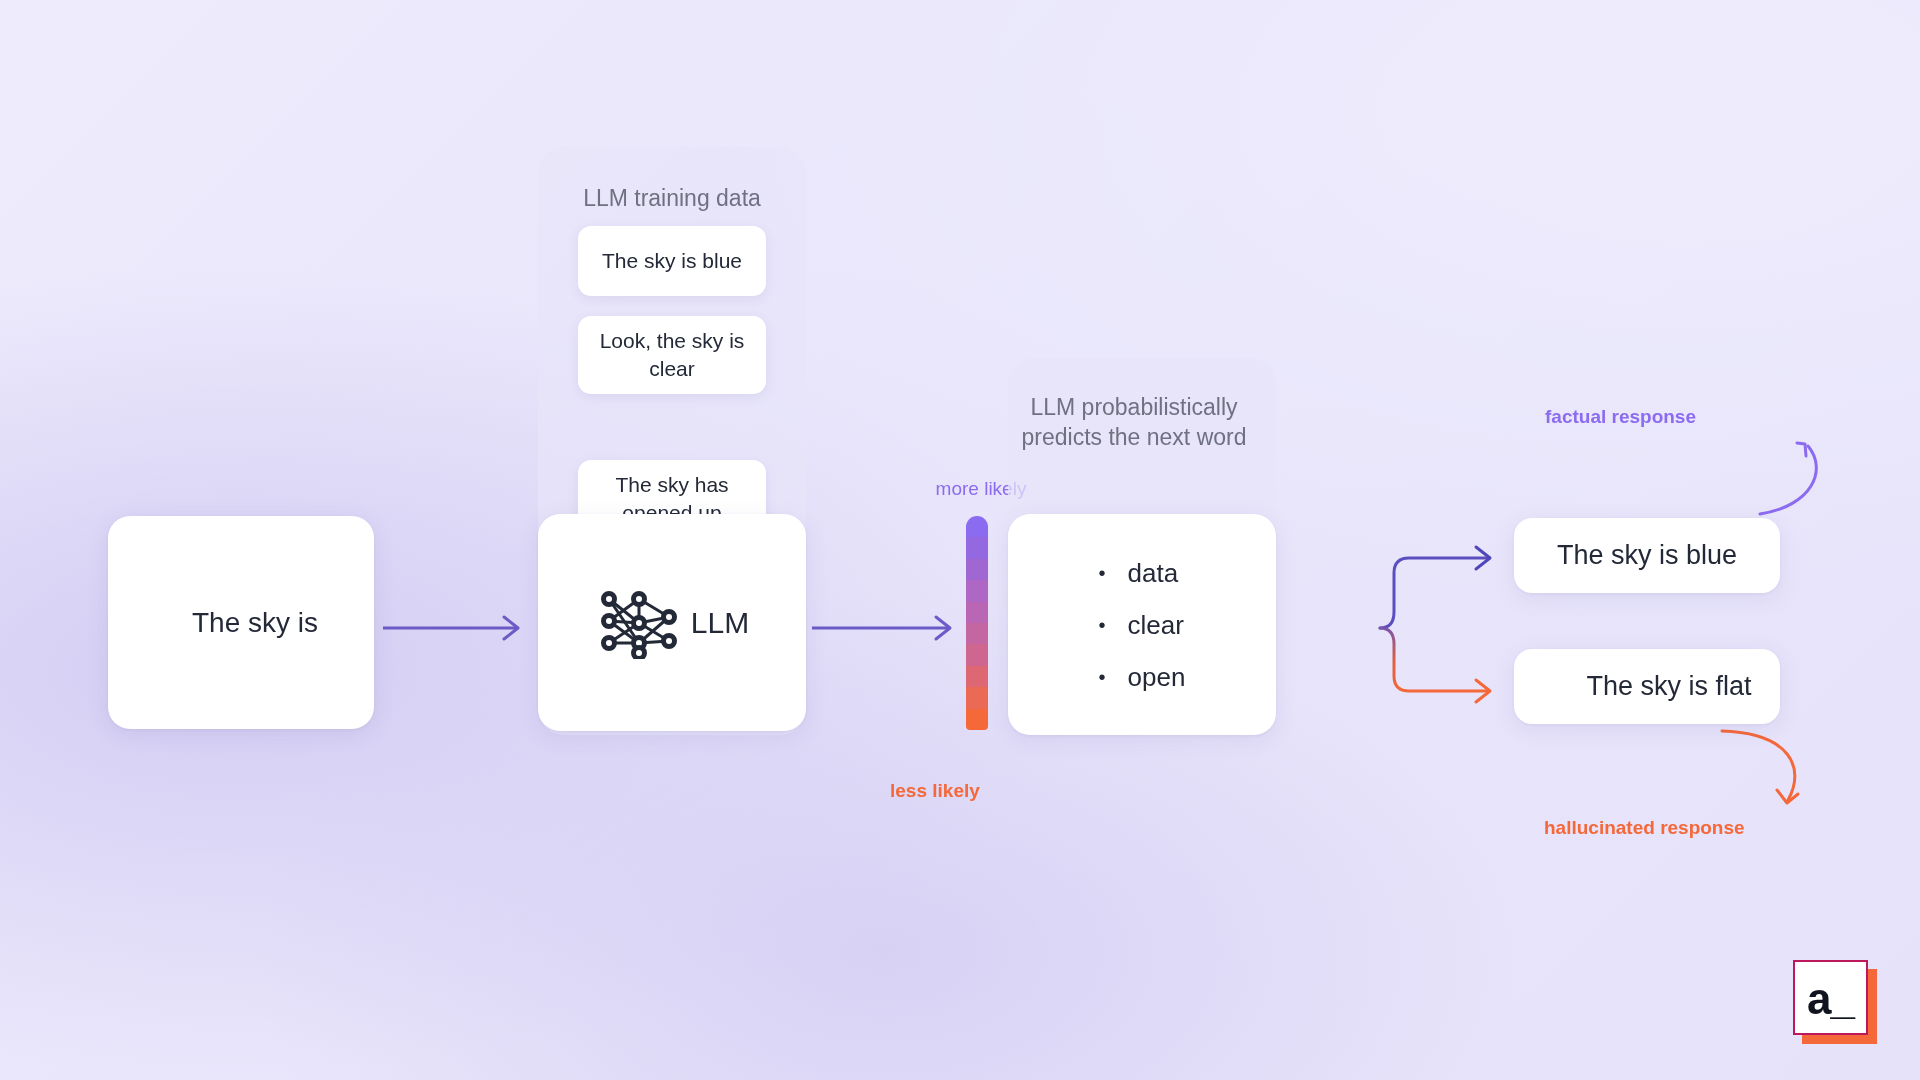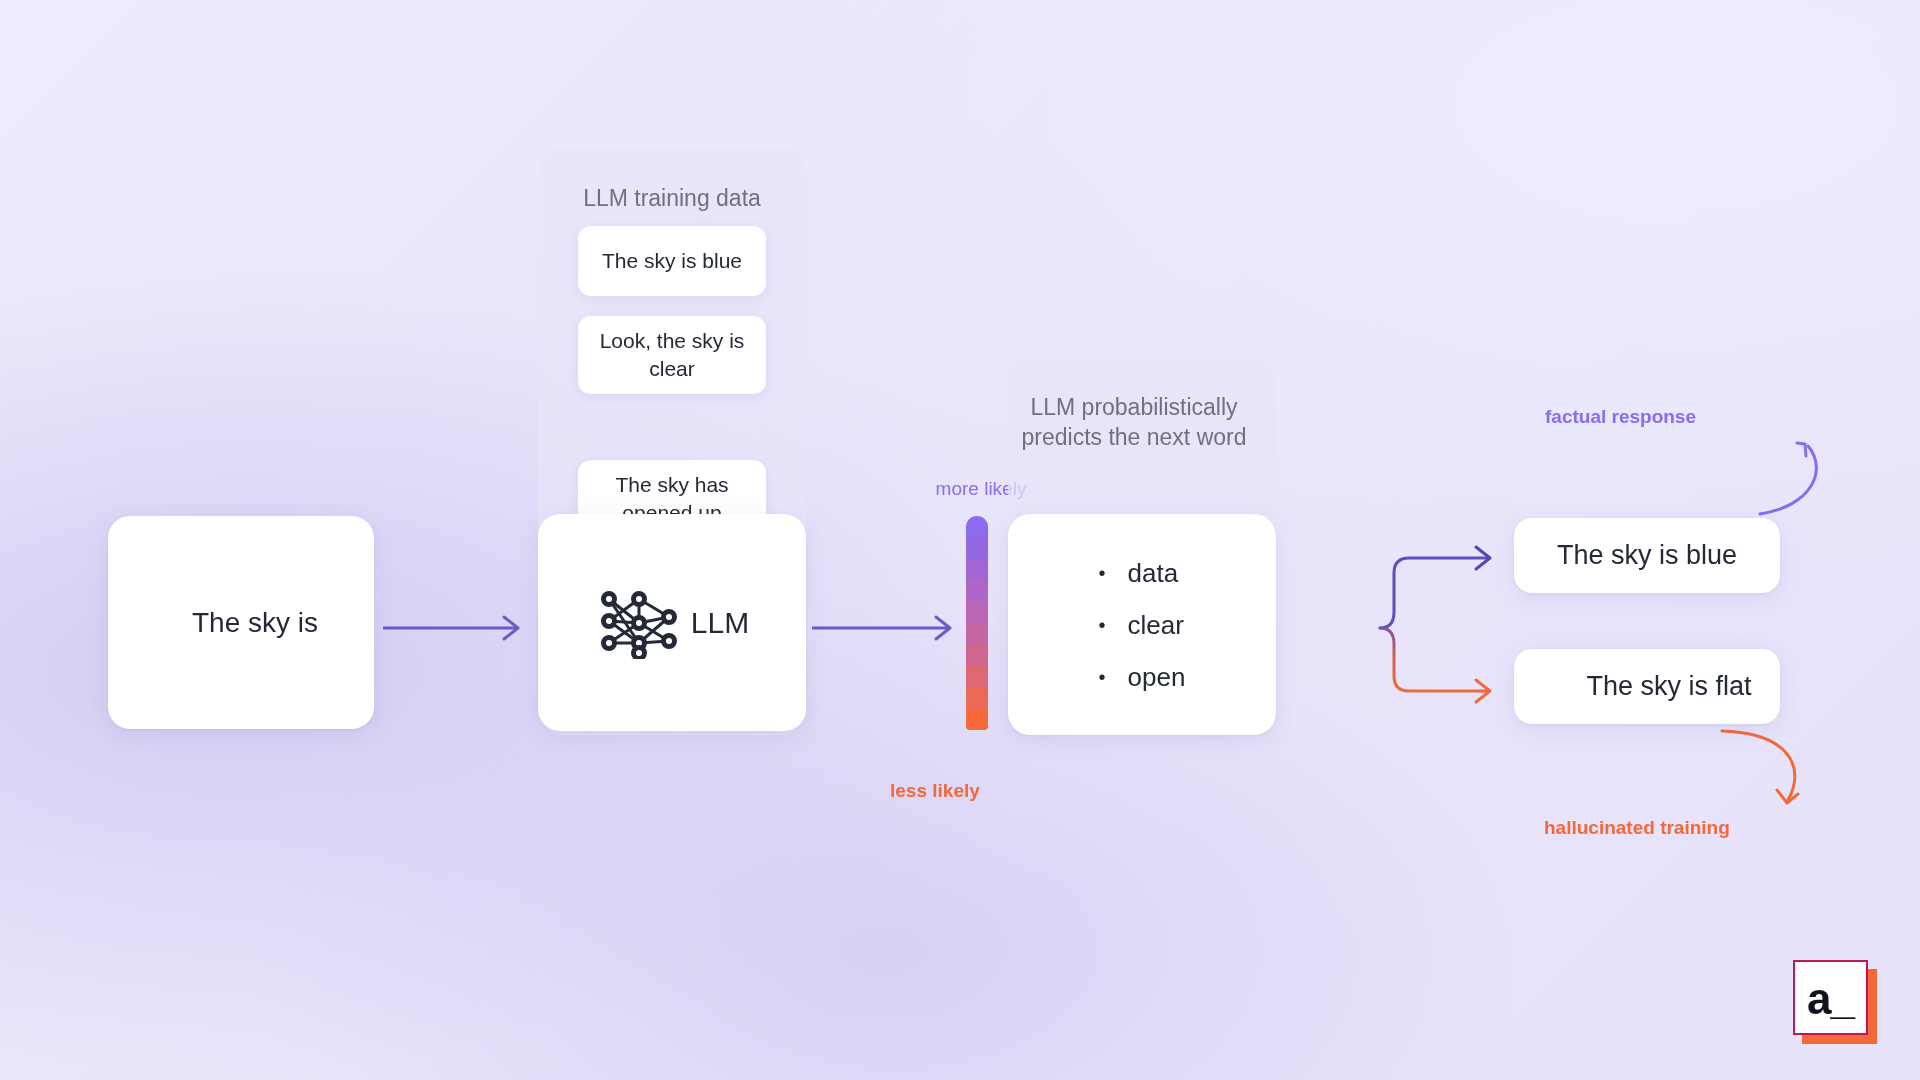--- a/index.html
+++ b/index.html
@@ -257,20 +257,20 @@
 </div>
 
 <div id="factual-label">factual response</div>
 <div class="card" id="resp-factual">
   <span>The sky is blue</span>
 </div>
 
 <div class="card" id="resp-halluc">
   <span>The sky is flat</span>
 </div>
-<div id="halluc-label">hallucinated training</div>
+<div id="halluc-label">hallucinated response</div>
 
 <div id="logo">
   <div id="logo-shadow"></div>
   <div id="logo-box">
     <span id="logo-text">a_</span>
   </div>
 </div>
 
 </body></html>

